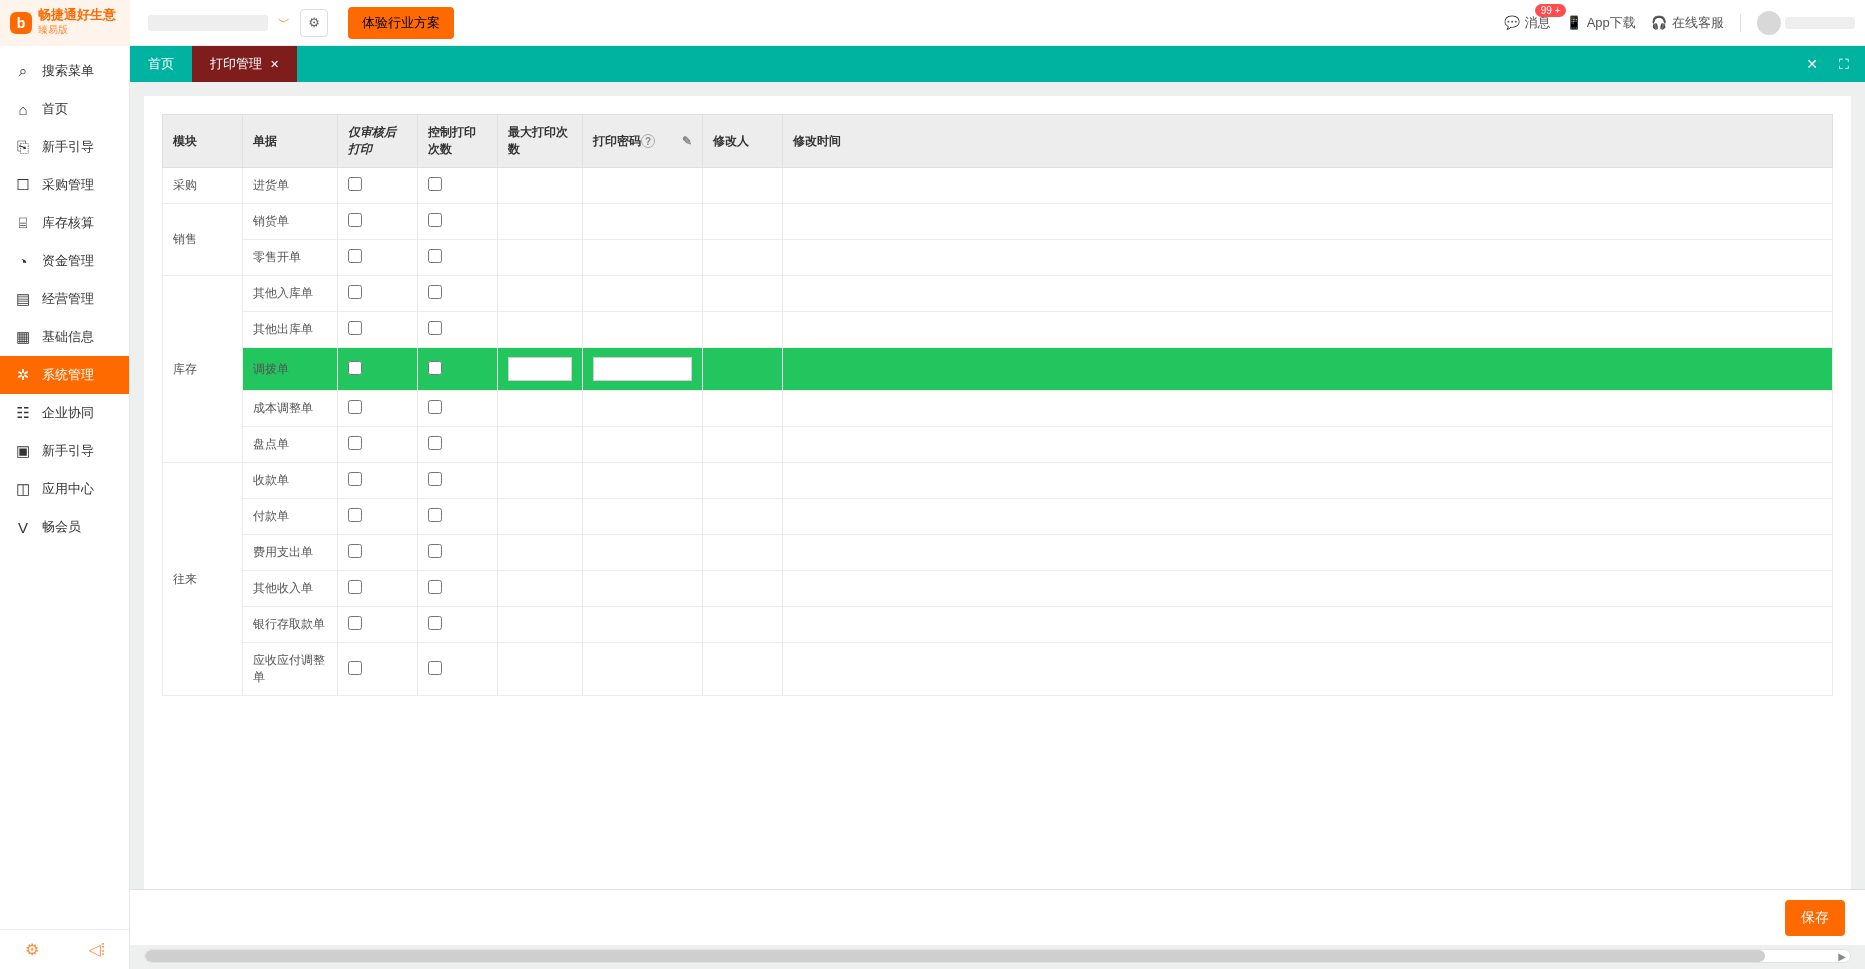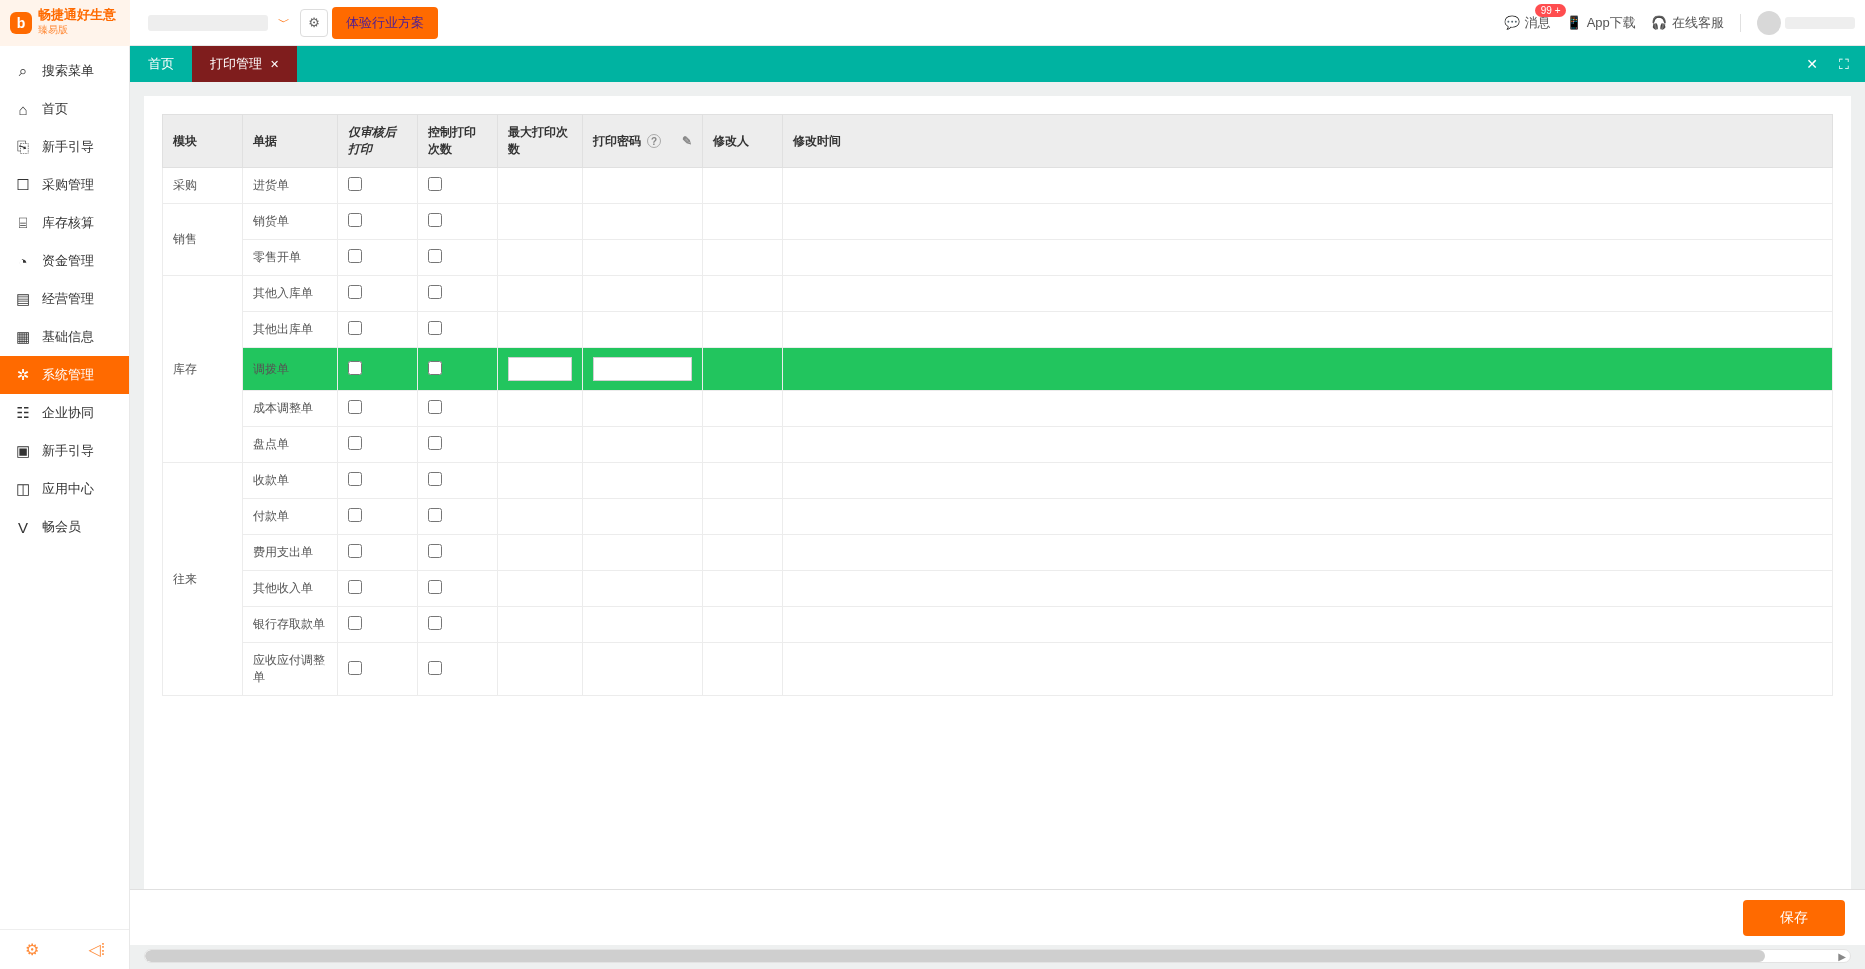--- a/index.html
+++ b/index.html
@@ -9,21 +9,21 @@
   
   .topbar { height: 46px; display: flex; align-items: center; border-bottom: 1px solid #e8e8e8; padding: 0 10px 0 0; }
   .brand { display: flex; align-items: center; background: #fff4eb; height: 46px; width: 130px; padding-left: 10px; gap: 6px; }
   .brand-icon { width: 22px; height: 22px; background: #ff6a00; border-radius: 6px; display:flex;align-items:center;justify-content:center;color:#fff;font-weight:bold;font-size:14px; }
   .brand-text { font-size: 13px; color: #ff6a00; font-weight: 600; line-height: 1.1; }
   .brand-sub { font-size: 10px; color: #ff8c3b; }
   .org-select { display:flex; align-items:center; gap:10px; margin-left: 18px; color:#999; cursor:pointer; }
   .org-select .placeholder { display:inline-block; width:120px; height:16px; background:#eee; border-radius:3px; }
   .chevron { color:#ff6a00; font-size:12px; }
   .gear-btn { margin-left:10px; width:28px;height:28px; border:1px solid #ddd; border-radius:4px; display:flex;align-items:center;justify-content:center;color:#666;cursor:pointer; }
-  .cta-btn { margin-left:4px; background:#ff6a00; color:#4c1d95; border:none; padding:7px 14px; border-radius:4px; font-size:13px; cursor:pointer; }
+  .cta-btn { margin-left:20px; background:#ff6a00; color:#000000; border:none; padding:7px 14px; border-radius:4px; font-size:13px; cursor:pointer; }
   .topbar-right { margin-left:auto; display:flex; align-items:center; gap:16px; color:#555; font-size:13px; }
   .tr-item { display:flex; align-items:center; gap:4px; cursor:pointer; }
   .badge { position: relative; }
   .badge-count { position:absolute; top:-10px; right:-16px; background:#ff4d4f; color:#fff; font-size:10px; border-radius:8px; padding:1px 6px; white-space:nowrap; }
   .divider-v { width:1px; height:18px; background:#e0e0e0; }
   .avatar { width:24px;height:24px;background:#d8d8d8;border-radius:50%;display:inline-block; }
   .user-name-skel { width:70px;height:12px;background:#eee;border-radius:3px;display:inline-block; }
 
   
   .body { flex:1; display:flex; min-height:0; }
@@ -47,26 +47,26 @@
 
   .content-wrap { flex:1; display:flex; flex-direction:column; min-height:0; }
   .content-inner { flex:1; margin:14px 14px 0 14px; background:#fff; padding:18px; overflow:auto; }
 
   table.grid { width:100%; border-collapse:collapse; font-size:12px; color:#555; }
   table.grid th { background:#ededed; font-weight:600; text-align:left; padding:9px 10px; border:1px solid #e0e0e0; color:#333; }
   table.grid td { padding:9px 10px; border:1px solid #ececec; background:#fff; vertical-align:middle; }
   table.grid tr.highlight td { background:#22c55e; }
   table.grid tr.highlight td input[type=text] { background:#fff; border:1px solid #d0d0d0; height:24px; width:100%; padding:2px 4px; }
   .chk { width:14px; height:14px; cursor:pointer; }
-  .th-inner { display:flex; align-items:center; gap:6px; }
+  .th-inner { display:flex; align-items:center; }
   .help-icon { width:14px;height:14px;border:1px solid #aaa;border-radius:50%;display:inline-flex;align-items:center;justify-content:center;font-size:10px;color:#888; }
   .edit-icon { margin-left:auto; color:#888; font-size:12px; }
 
   .footer-bar { height:56px; background:#fff; border-top:1px solid #e0e0e0; display:flex; align-items:center; padding:0 20px; margin:0 0 0 0; }
-  .save-btn { margin-left:auto; background:#ff6a00; color:#fff; border:none; padding:9px 37px; border-radius:4px; font-size:14px; cursor:pointer; }
+  .save-btn { margin-left:auto; background:#ff6a00; color:#fff; border:none; padding:9px 16px; border-radius:4px; font-size:14px; cursor:pointer; }
 
   .hscroll { height:14px; background:#fff; margin:4px 14px 6px 14px; border-radius:7px; position:relative; overflow:hidden; border:1px solid #e3e3e3;}
   .hscroll-thumb { position:absolute; left:0; top:0; height:100%; width:95%; background:#cfcfcf; border-radius:7px; }
   .hscroll-arrow { position:absolute; right:2px; top:0; height:100%; width:12px; display:flex;align-items:center;justify-content:center;color:#888;font-size:10px;}
 </style>
 </head>
 <body>
 
 <div class="app">
 

